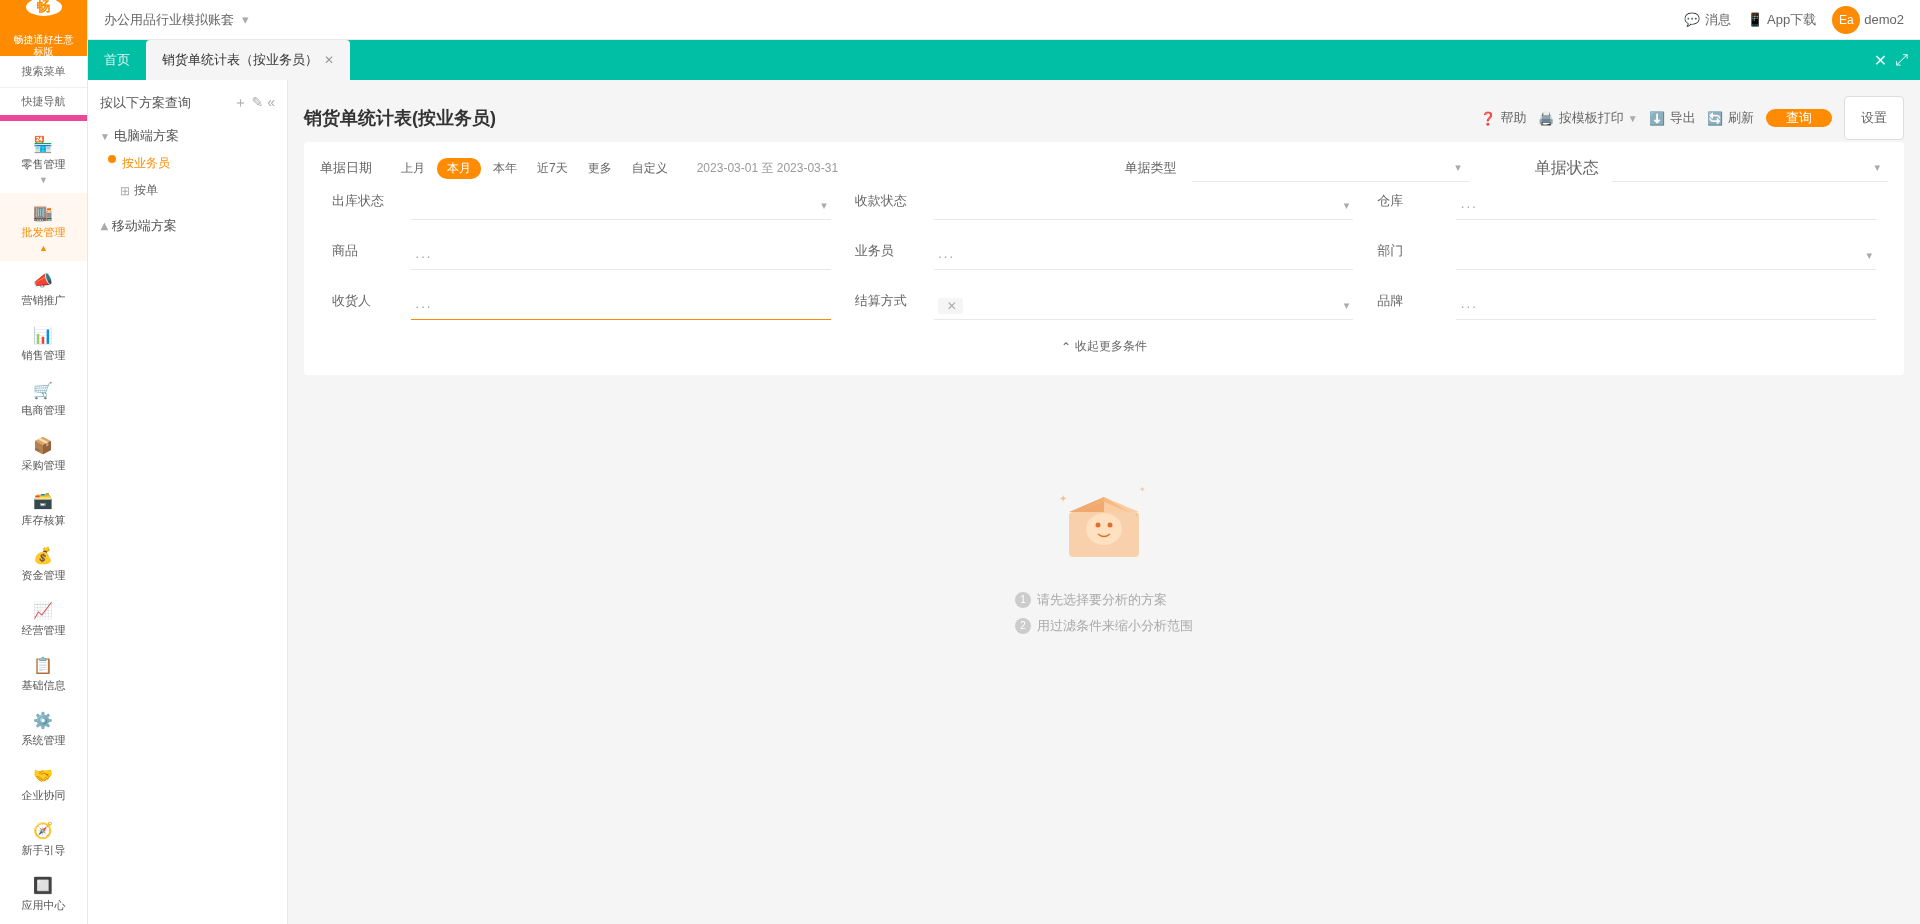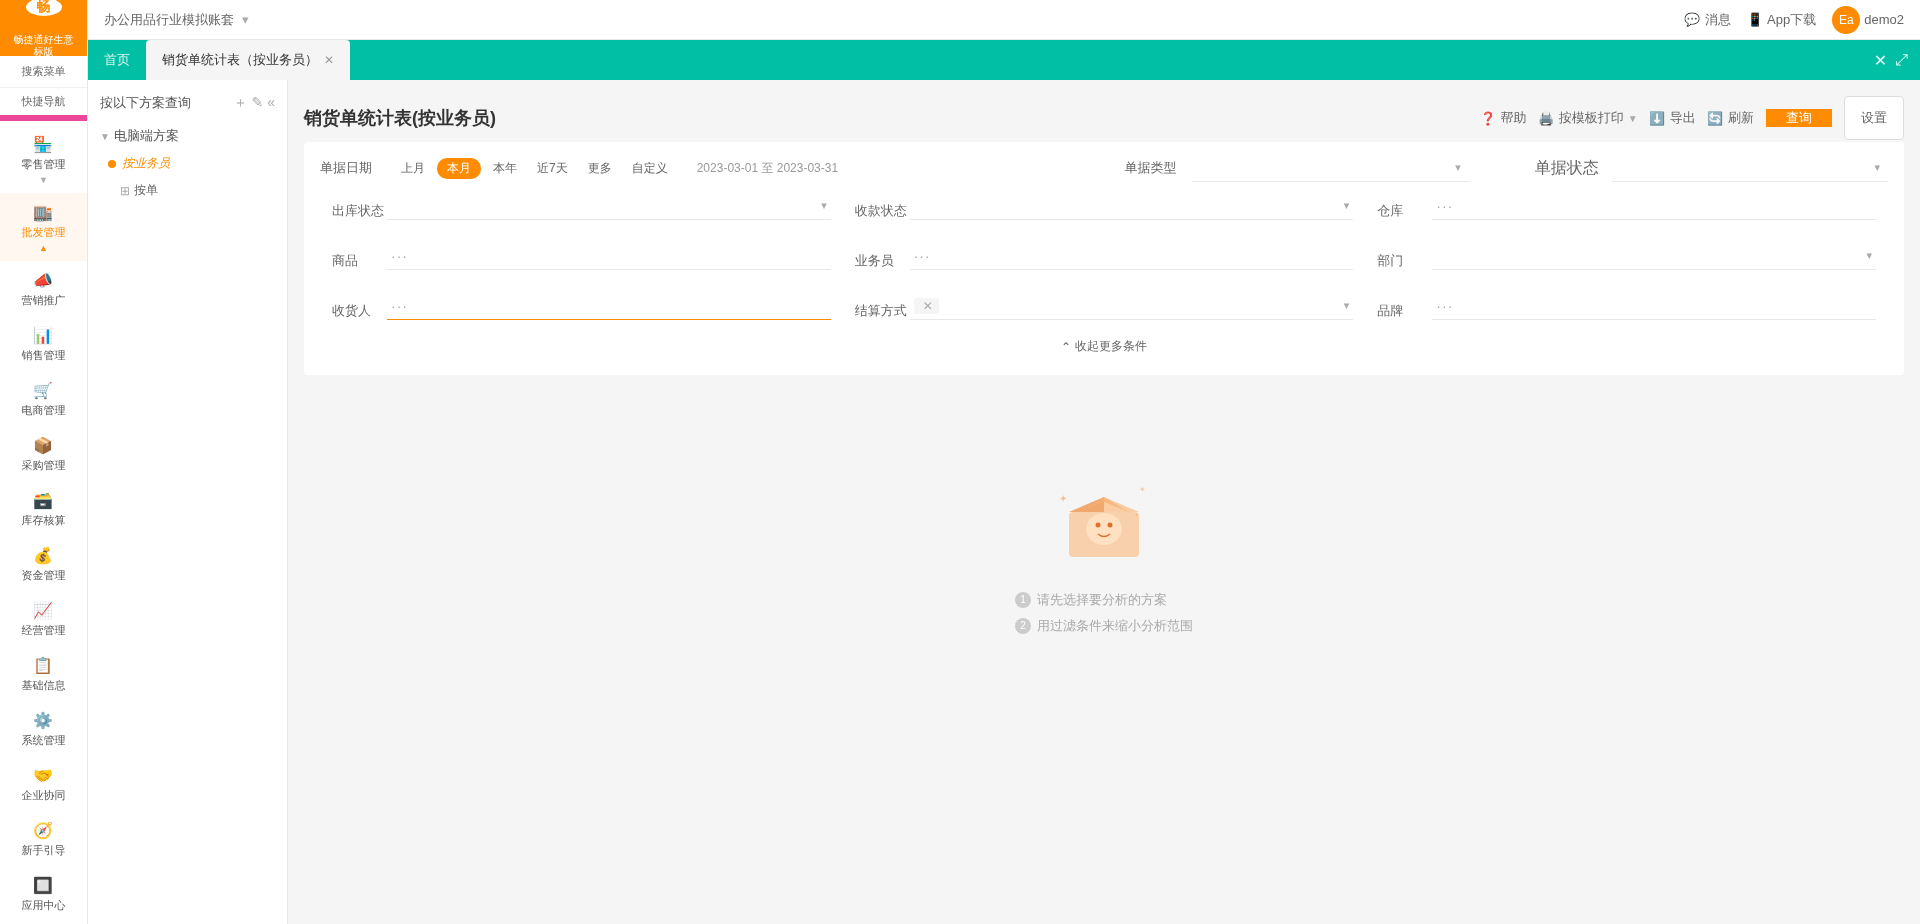--- a/index.html
+++ b/index.html
@@ -37,44 +37,44 @@
     
     .content { flex: 1; display: flex; overflow: hidden; background: #f5f5f5; }
 
     
     .left-panel { width: 200px; background: #fff; border-right: 1px solid #e8e8e8; flex-shrink: 0; padding: 8px 0; overflow-y: auto; }
     .panel-header { display: flex; align-items: center; justify-content: space-between; padding: 6px 12px; font-size: 13px; color: #555; }
     .panel-header-actions { display: flex; gap: 4px; color: #aaa; font-size: 14px; }
     .panel-section { padding: 4px 0; }
     .panel-section-title { display: flex; align-items: center; padding: 5px 12px; font-size: 13px; color: #555; cursor: pointer; }
     .panel-section-title .arrow { margin-right: 4px; font-size: 10px; color: #aaa; }
-    .panel-section-item { display: flex; align-items: center; padding: 5px 20px; font-size: 12px; color: #555; cursor: pointer; font-style: italic; }
+    .panel-section-item { display: flex; align-items: flex-start; padding: 5px 20px; font-size: 12px; color: #555; cursor: pointer; }
     .panel-section-item.active { color: #ff8c00; }
     .panel-section-item .dot { width: 8px; height: 8px; border-radius: 50%; background: #ff8c00; margin-right: 6px; }
     .panel-sub-item { display: flex; align-items: center; padding: 5px 32px; font-size: 12px; color: #666; cursor: pointer; }
 
     
     .right-main { flex: 1; overflow-y: auto; padding: 16px; }
     .page-title-bar { display: flex; align-items: center; justify-content: space-between; margin-bottom: 2px; }
     .page-title { font-size: 18px; font-weight: bold; color: #333; }
     .page-actions { display: flex; align-items: center; gap: 12px; }
     .action-btn { display: flex; align-items: center; gap: 4px; font-size: 13px; color: #666; cursor: pointer; }
-    .action-btn-primary { background: #ff8c00; color: #fff; border: none; padding: 0 20px; border-radius: 0; font-size: 13px; cursor: pointer; }
+    .action-btn-primary { background: #ff8c00; color: #fff; border: none; padding: 0 20px; border-radius: 13px; font-size: 13px; cursor: pointer; }
     .action-btn-secondary { background: #fff; color: #666; border: 1px solid #ddd; padding: 12px 16px; border-radius: 4px; font-size: 13px; cursor: pointer; }
 
     
     .filter-area { background: #fff; border-radius: 4px; padding: 12px 16px; margin-bottom: 12px; }
     .filter-input { flex: 1; border: none; border-bottom: 1px solid #e8e8e8; padding: 4px 8px; font-size: 13px; color: #333; outline: none; display: flex; align-items: center; justify-content: space-between; cursor: pointer; min-height: 28px; }
     .date-row { display: flex; align-items: center; gap: 13px; margin-bottom: 4px; }
     .date-label { color: #666; font-size: 13px; min-width: 60px; }
     .date-tabs { display: flex; gap: 4px; }
     .date-tab { padding: 2px 8px; font-size: 12px; color: #666; cursor: pointer; border-radius: 2px; }
     .date-tab.active { background: #ff8c00; color: #fff; border-radius: 10px; padding: 2px 10px; }
     .date-range { font-size: 12px; color: #999; margin-left: 8px; }
-    .filter-cell { display: flex; align-items: flex-end; padding: 6px 12px; border-bottom: 0; }
+    .filter-cell { display: flex; align-items: flex-start; padding: 6px 12px; border-bottom: 0; gap: 24px; }
     .filter-cell-label { color: #666; font-size: 13px; min-width: 55px; flex-shrink: 0; }
     .filter-cell-input { flex: 1; display: flex; align-items: center; justify-content: space-between; border-bottom: 1px solid #e8e8e8; min-height: 28px; padding: 4px 4px; cursor: pointer; color: #999; font-size: 12px; }
     .chevron { color: #aaa; font-size: 11px; }
     .dots { color: #aaa; font-size: 14px; letter-spacing: 1px; }
     .clear-tag { display: inline-flex; align-items: center; gap: 3px; background: #f5f5f5; border-radius: 2px; padding: 1px 6px; font-size: 12px; color: #666; }
     .clear-tag .x { cursor: pointer; color: #aaa; }
     .collapse-btn { display: flex; align-items: center; justify-content: center; padding: 8px; color: #666; font-size: 12px; cursor: pointer; gap: 4px; }
 
     
     .empty-state { display: flex; flex-direction: column; align-items: center; justify-content: center; padding: 80px 0; }
@@ -219,20 +219,26 @@
         </div>
         <div class="panel-section-item active">
           <span class="dot"></span>
           <span>按业务员</span>
         </div>
         <div class="panel-sub-item">
           <span style="margin-right:4px;color:#aaa;">⊞</span>
           <span>按单</span>
         </div>
       </div>
+      <div class="panel-section">
+        <div class="panel-section-title">
+          <span class="arrow" style="transform:rotate(-90deg);display:inline-block;">▶</span>
+          <span>移动端方案</span>
+        </div>
+      </div>
     </div>
 
     <div class="right-main">
 
       <div class="page-title-bar">
         <div class="page-title">销货单统计表(按业务员)</div>
         <div class="page-actions">
           <div class="action-btn">
             <span>❓</span>
             <span>帮助</span>

